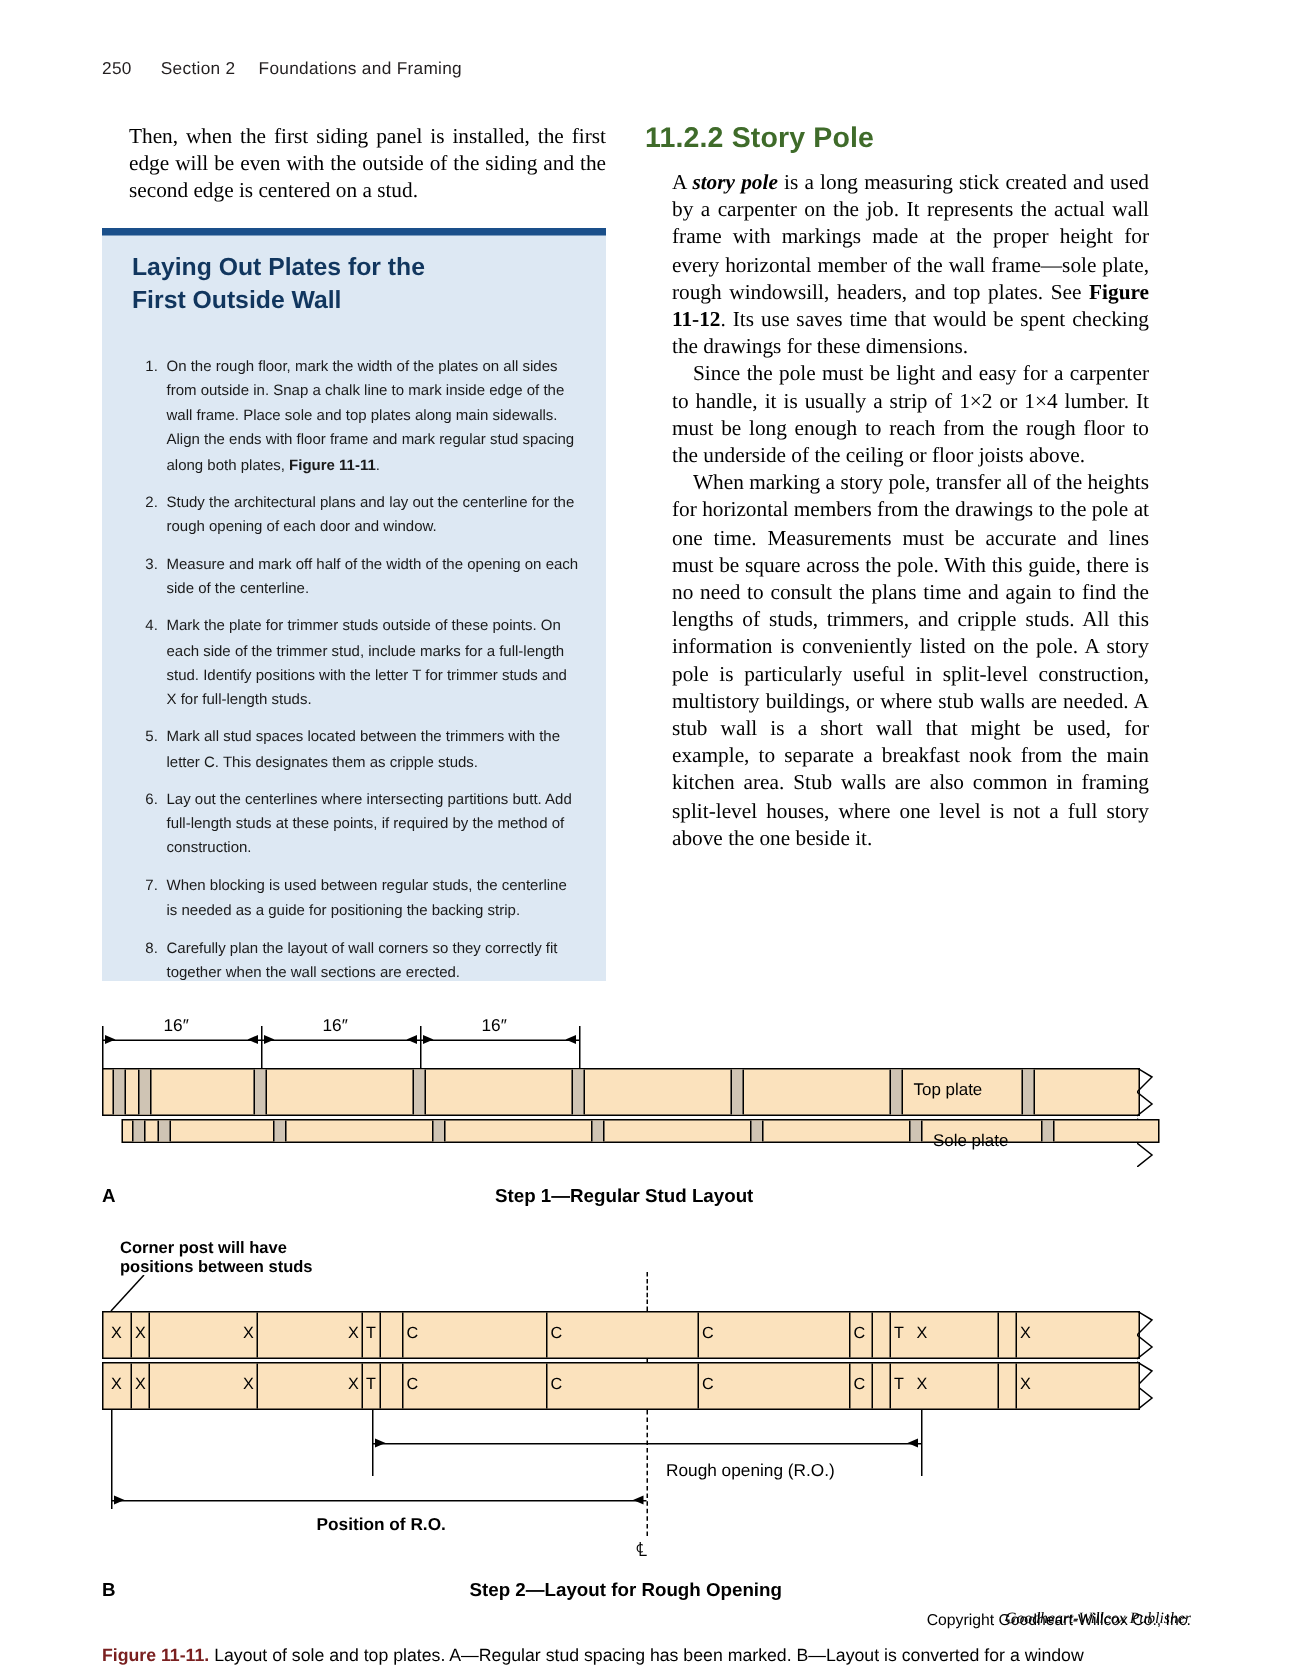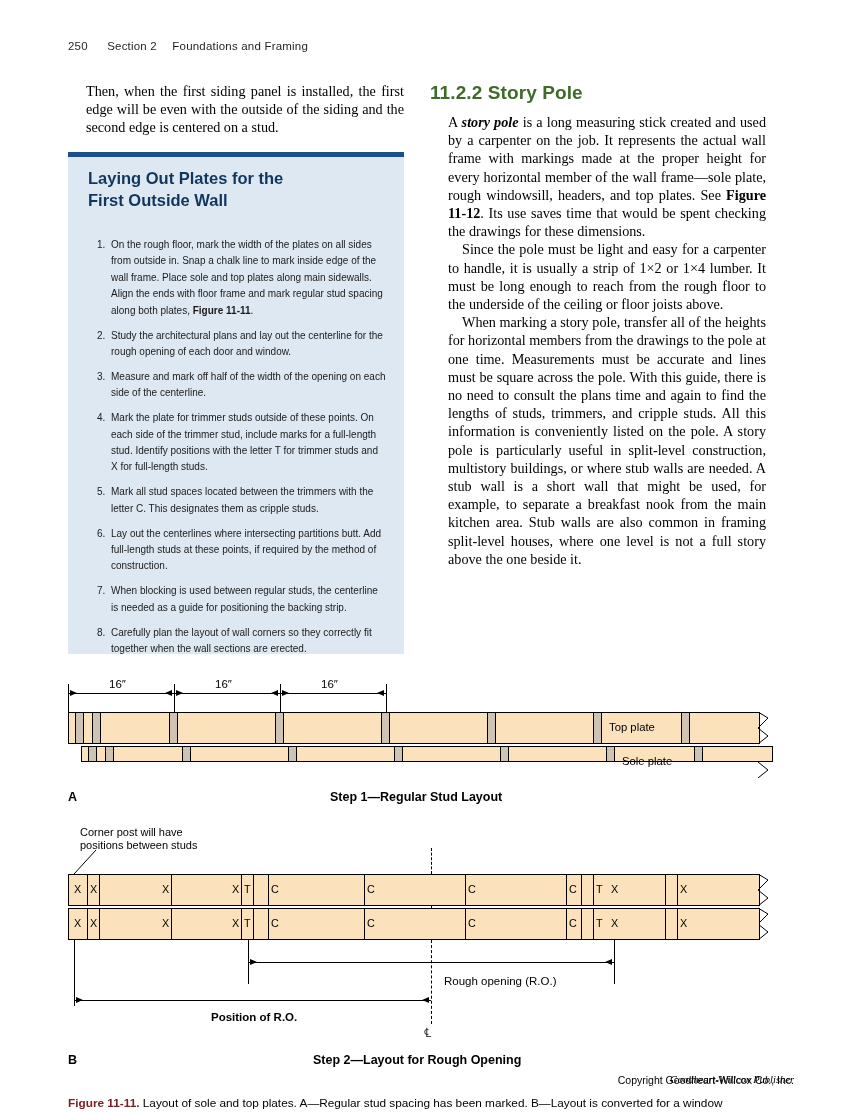--- a/index.html
+++ b/index.html
@@ -172,20 +172,21 @@
     font-family: "Liberation Sans", sans-serif;
     font-size: 10.8px;
     color: #000;
   }
   .callout {
     position: absolute;
     font-family: "Liberation Sans", sans-serif;
     font-size: 11px;
     line-height: 13px;
     color: #000;
+    font-weight: bold;
   }
   .dashv {
     position: absolute;
     width: 0;
     border-left: 1px dashed #000;
   }
   .arrowline {
     position: absolute;
     height: 1px;
     background: #000;

